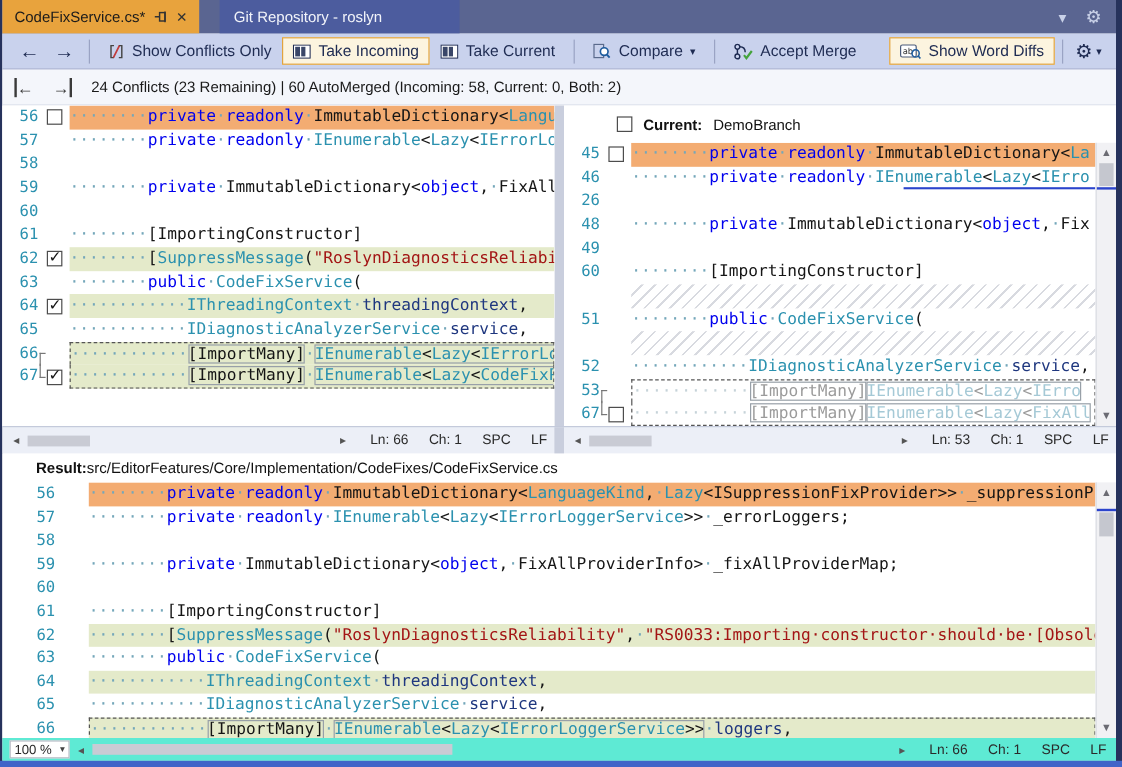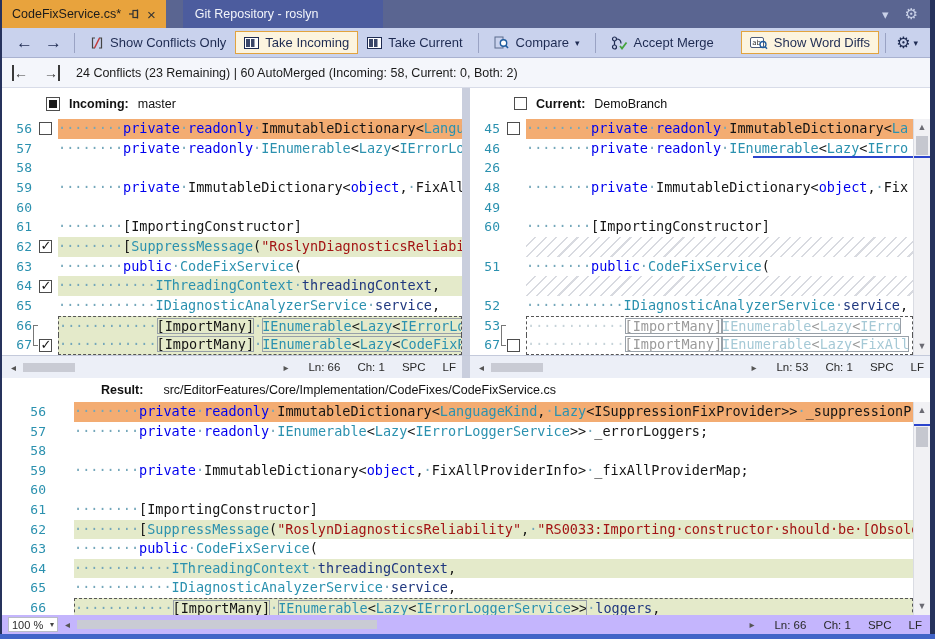--- a/index.html
+++ b/index.html
@@ -92,25 +92,25 @@
   .shalf.l { width:460px; flex:none; }
   .shalf.r { flex:1; }
   .sdiv { width:8px; background:#C9CEDD; flex:none; }
   .sarr { font-size:10px; color:#555; cursor:pointer; padding:0 3px; }
   .strack { flex:1; height:9px; margin:0 2px; position:relative; }
   .sthumb { position:absolute; top:0; height:9px; background:#C9CBD4; cursor:pointer; }
   .sitem { margin-left:17px; white-space:nowrap; }
 
   
   .result-sec { flex:none; position:relative; background:#fff; }
-  .res-head { height:24px; display:flex; align-items:center; gap:20px; padding-left:99px; font-size:12.5px; color:#111; }
+  .res-head { height:24px; display:flex; align-items:center; gap:0; padding-left:28px; font-size:12.5px; color:#111; }
   .res-rows { height:213px; overflow:hidden; margin-right:17px; }
 
   
-  .bottombar { height:19px; flex:none; background:#c4b5fd; display:flex; align-items:center; font-size:11.5px; color:#2a2a2a; padding:0 6px; }
+  .bottombar { height:19px; flex:none; background:#5eead4; display:flex; align-items:center; font-size:11.5px; color:#2a2a2a; padding:0 6px; }
   .zoombox { width:50px; height:15px; background:#fff; border:1px solid #B9BCC6; display:flex; align-items:center; justify-content:space-between; padding:0 3px; font-size:11px; cursor:pointer; flex:none; }
   .zoombox .ddv { font-size:8px; color:#444; }
 
   svg { display:block; }
 </style>
 </head>
 <body>
 
 <div class="win">
 
@@ -199,25 +199,20 @@
   </div>
 
   <div class="confbar">
     <span class="cnav first">←</span>
     <span class="cnav last">→</span>
     <span>24 Conflicts (23 Remaining) | 60 AutoMerged (Incoming: 58, Current: 0, Both: 2)</span>
   </div>
 
   <div class="split">
     <div class="pane left">
-      <div class="pane-head">
-        <span class="cbx indet"></span>
-        <b>Incoming:</b>
-        <span>master</span>
-      </div>
       <div class="rows" id="rows-incoming" style="height:236px;">
           <div class="crow">
             <span class="lnum">56</span>
             <span class="cbw">
               <span class="cbx"></span>
             </span>
             <div class="ltxt bg-o"><span><span class="seg ws">········</span><span class="seg kw">private</span><span class="seg ws">·</span><span class="seg kw">readonly</span><span class="seg ws">·</span><span class="seg pl">ImmutableDictionary&lt;</span><span class="seg ty">Langu</span></span></div>
           </div>
           <div class="crow">
             <span class="lnum">57</span>

